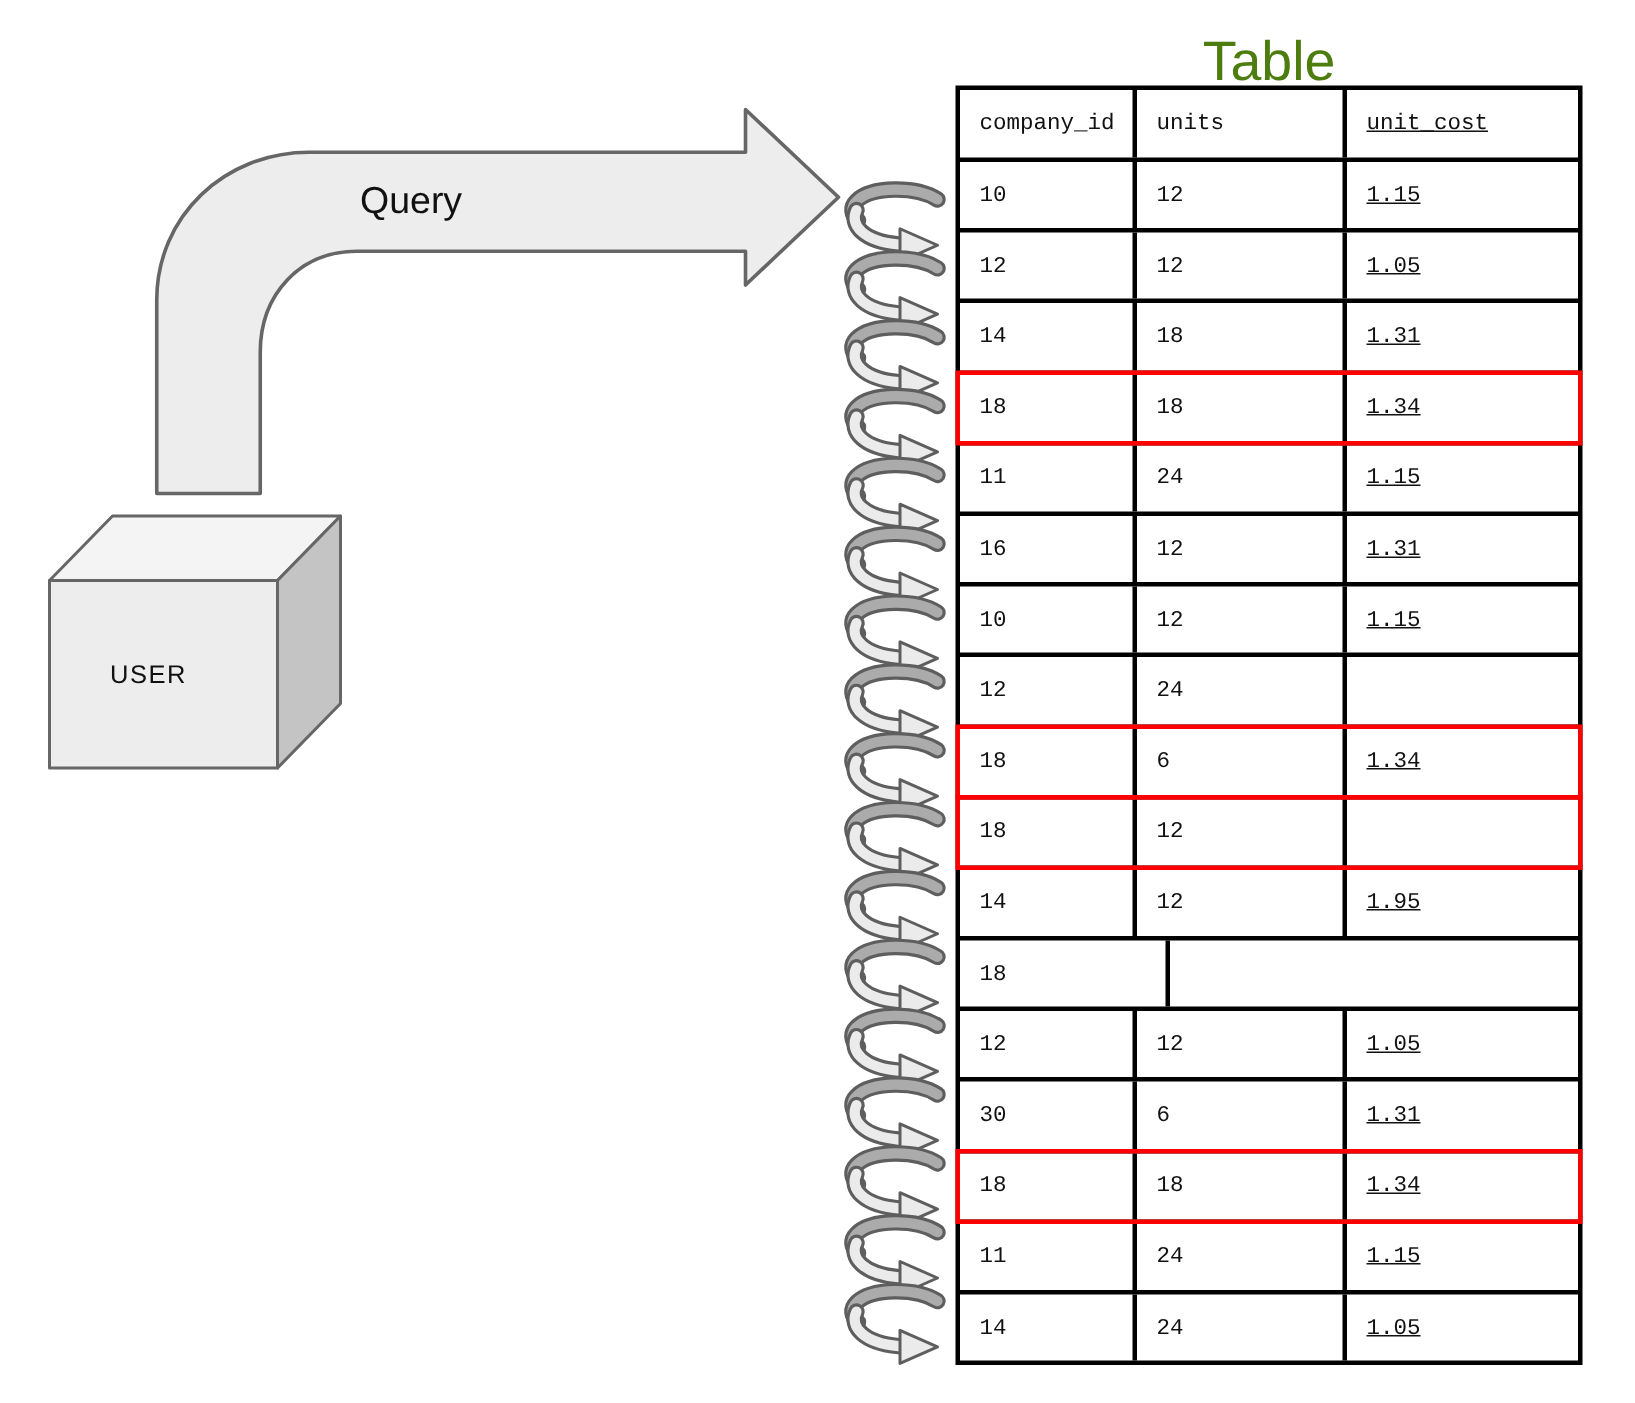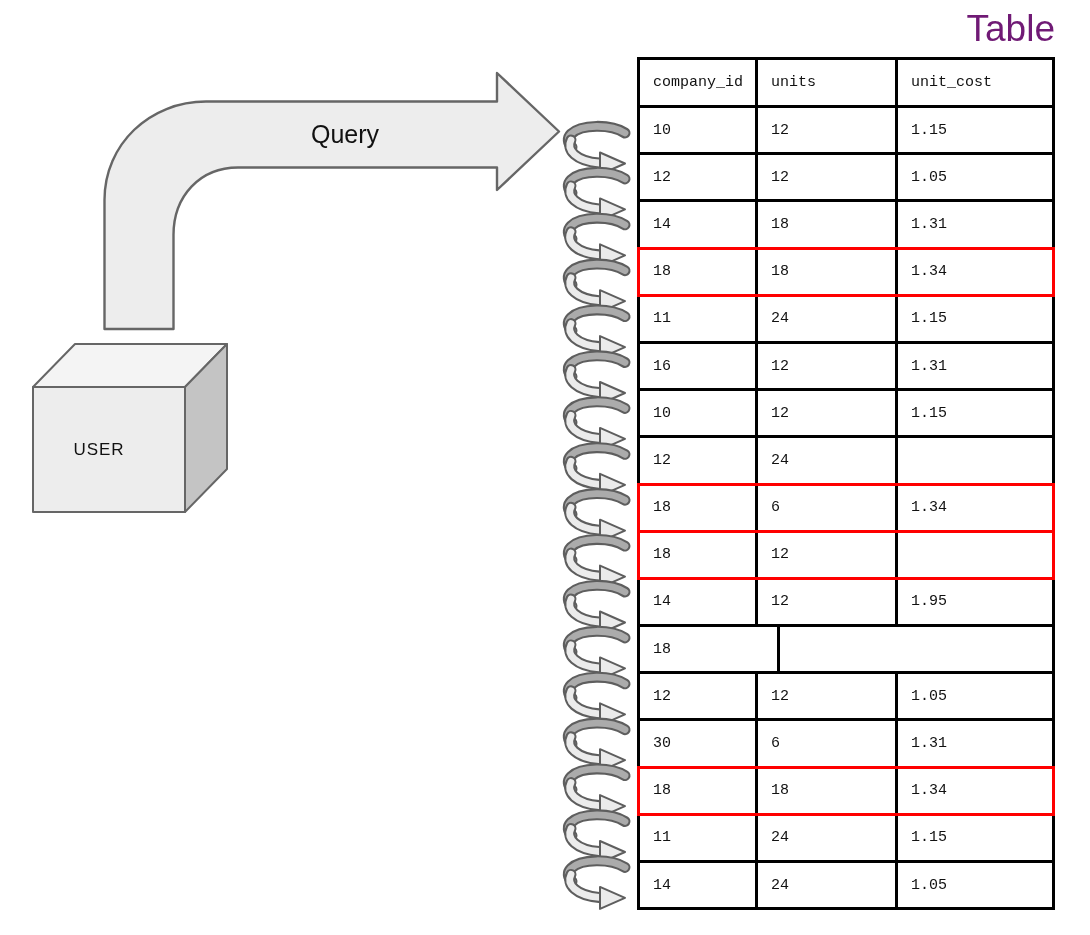--- a/index.html
+++ b/index.html
@@ -15,57 +15,57 @@
     fill:var(--arrow-fill,#ededed);
     stroke:var(--arrow-stroke,#666666);
     stroke-width:2.4;stroke-linejoin:round;
   }
   .cube-top  {fill:var(--cube-top,#f4f4f4);stroke:var(--cube-stroke,#666);stroke-width:2;stroke-linejoin:round;}
   .cube-right{fill:var(--cube-side,#c4c4c4);stroke:var(--cube-stroke,#666);stroke-width:2;stroke-linejoin:round;}
   .cube-front{fill:var(--cube-front,#ededed);stroke:var(--cube-stroke,#666);stroke-width:2;stroke-linejoin:round;}
 
   .query-label{
     position:absolute;left:240px;top:118px;width:210px;
-    text-align:center;font-size:25px;color:#111;line-height:32px;
+    font-size:25px;color:#111;line-height:32px;
   }
   .user-label{
     position:absolute;left:33px;top:387px;width:132px;height:125px;
     display:flex;align-items:center;justify-content:center;
     font-size:17px;letter-spacing:1px;color:#111;
   }
 
   
   .coil-svg{position:absolute;left:560px;top:0;overflow:visible;}
   .band-outline{fill:none;stroke:var(--coil-outline,#5e5e5e);stroke-width:11;stroke-linecap:round;}
   .band-dark   {fill:none;stroke:var(--coil-dark,#ababab);stroke-width:6.8;stroke-linecap:round;}
   .band-light  {fill:none;stroke:var(--coil-light,#ebebeb);stroke-width:6.8;stroke-linecap:round;}
   .coil-head{fill:var(--coil-light,#ebebeb);stroke:var(--coil-outline,#5e5e5e);stroke-width:2;stroke-linejoin:round;}
 
   
   .table-title{
-    position:absolute;left:637px;top:8px;width:418px;
-    text-align:right;font-size:37px;color:#701a75;
+    position:absolute;left:637px;top:20px;width:418px;
+    text-align:center;font-size:37px;color:#4d7c0f;
   }
   .dtable{
     position:absolute;left:637px;top:57px;width:418px;
     border:3px solid var(--grid,#000);box-sizing:border-box;
     background:#fff;
   }
   .trow{display:flex;position:relative;height:44.2px;border-bottom:3px solid var(--grid,#000);}
   .trow.header{height:45px;}
   #tbody .trow:last-child{border-bottom:none;}
   .cell{
     box-sizing:border-box;border-right:3px solid var(--grid,#000);
     padding-left:13px;display:flex;align-items:center;
     font-family:"Liberation Mono", monospace;font-size:15px;color:#111;
     white-space:nowrap;overflow:hidden;
   }
   .c1{width:118px;}
   .c2{width:140px;}
-  .c3{flex:1;border-right:none;}
+  .c3{flex:1;border-right:none;text-decoration:underline;}
   .hl-overlay{
     position:absolute;top:-3px;left:-3px;right:-3px;bottom:-3px;
     border:3px solid var(--highlight,#ff0000);
     pointer-events:none;z-index:2;
   }
 </style>
 </head>
 <body>
 
 <div>

